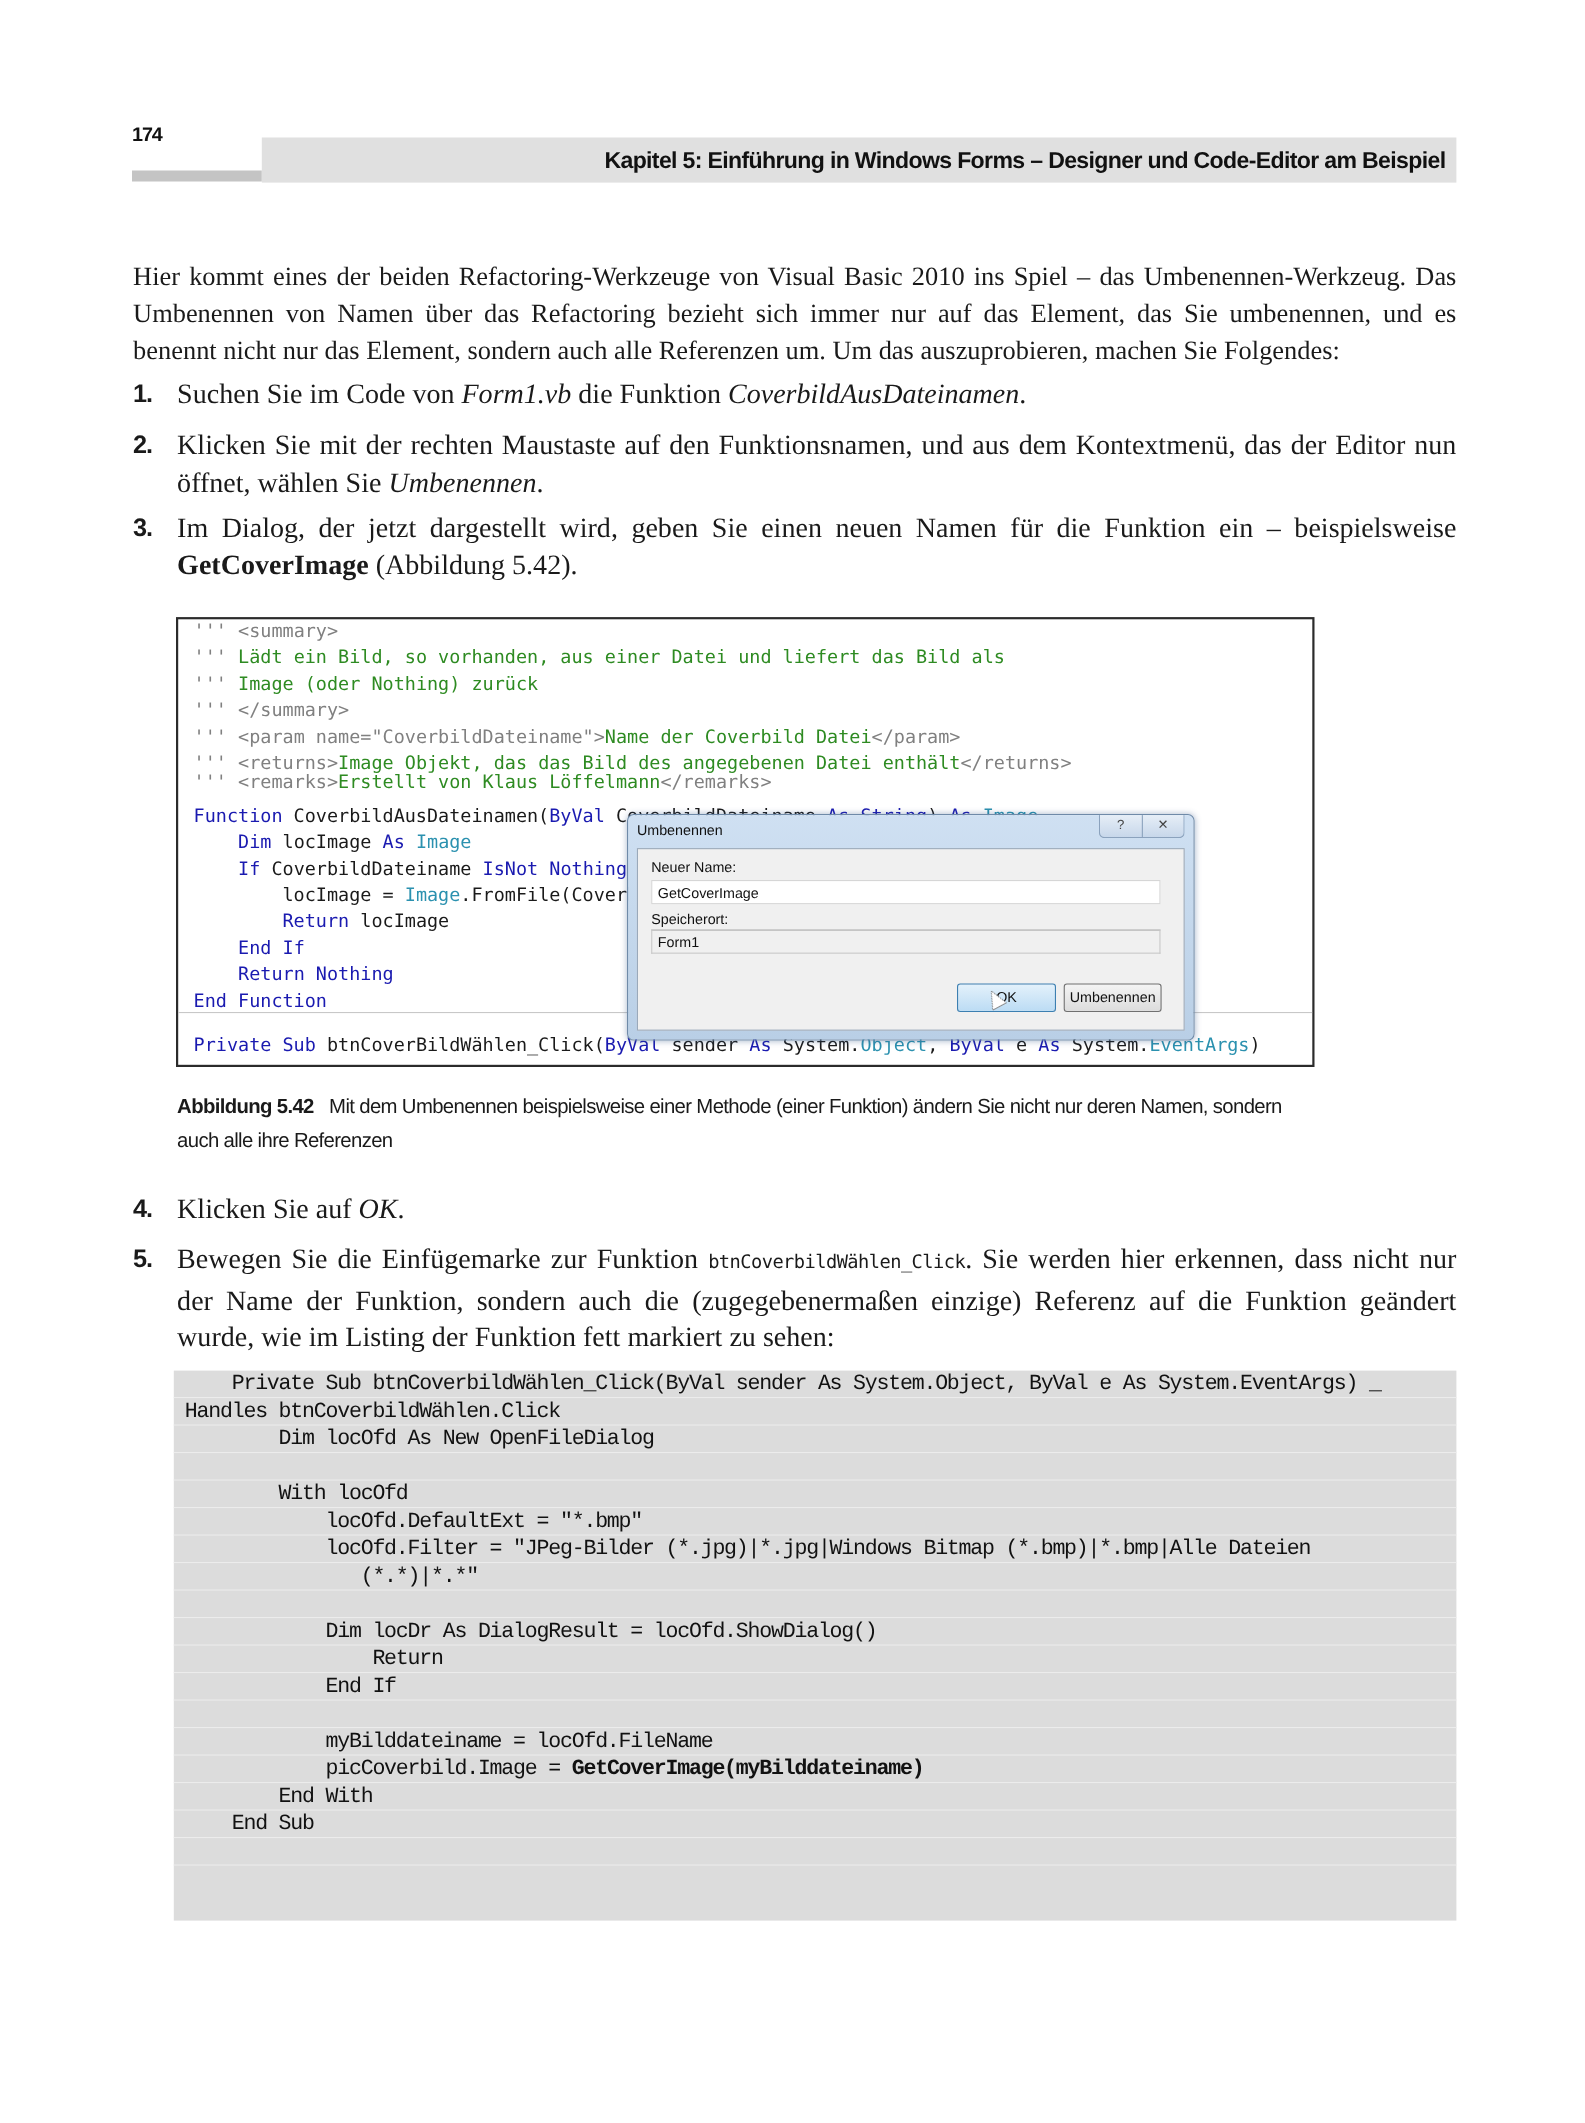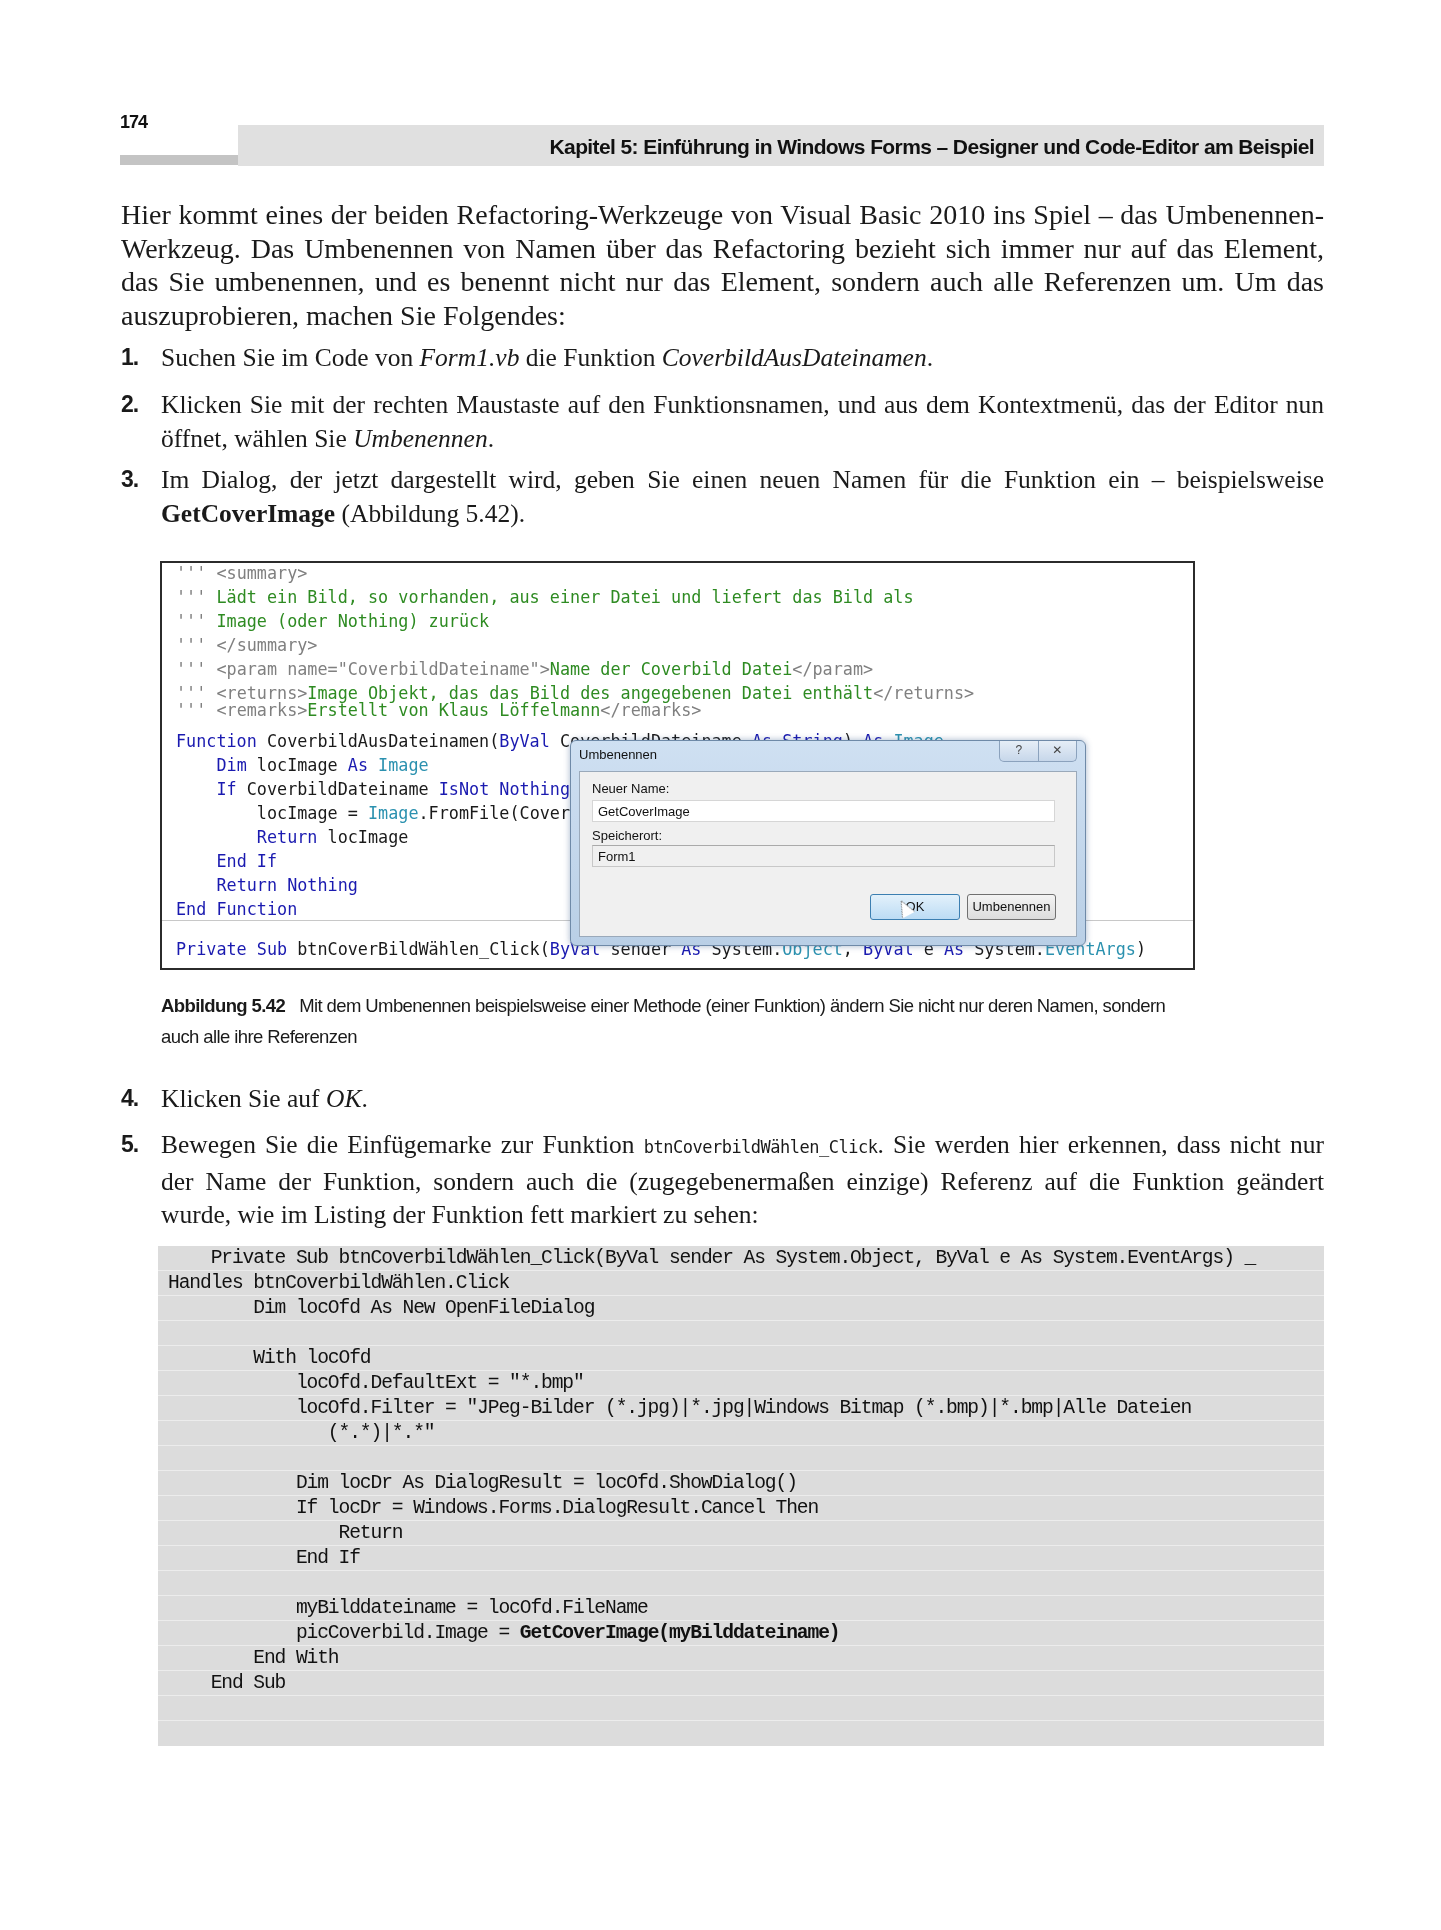--- a/index.html
+++ b/index.html
@@ -4,21 +4,21 @@
 <style>
   html, body { margin:0; padding:0; background:#ffffff; }
   body { width:1441px; height:1930px; position:relative; overflow:hidden; font-family:"Liberation Serif", serif; color:#1a1a1a; }
 
   
   .page-num { position:absolute; left:120px; top:112px; font-family:"Liberation Sans", sans-serif; font-weight:bold; font-size:18px; letter-spacing:-1px; color:#111; }
   .page-num-bar { position:absolute; left:120px; top:155px; width:118px; height:10px; background:#c4c4c4; }
   .header-bar { position:absolute; left:238px; top:125px; width:1086px; height:41px; background:#e0e0e0; }
   .header-title { position:absolute; right:10px; top:10px; font-family:"Liberation Sans", sans-serif; font-weight:bold; font-size:21px; letter-spacing:-0.6px; color:#111; white-space:nowrap; }
 
-  .body-text { position:absolute; font-size:28px; line-height:33.5px; text-align:justify; }
+  .body-text { position:absolute; font-size:24px; line-height:33.5px; text-align:justify;margin-top:38px; }
   .p-intro { left:121px; top:198px; width:1203px; }
   .step { position:absolute; left:121px; width:1203px; font-size:25.5px; line-height:33.5px; }
   .step .num { position:absolute; left:0; top:0; font-family:"Liberation Sans", sans-serif; font-weight:bold; font-size:23px; letter-spacing:-1px; }
   .step .txt { margin-left:40px; text-align:justify; }
   .step .txt i { font-style:italic; }
   .step .txt b { font-weight:bold; }
   .step .txt code { font-family:"DejaVu Sans Mono", monospace; font-size:17px; letter-spacing:-0.5px; }
 
   
   .figure { position:absolute; left:160px; top:561px; width:1031px; height:405px; border:2px solid #2b2b2b; background:#fff; overflow:hidden; font-family:"DejaVu Sans Mono", monospace; }
@@ -128,21 +128,20 @@
   <div class="l-row"><span>    Private Sub btnCoverbildWählen_Click(ByVal sender As System.Object, ByVal e As System.EventArgs) _</span></div>
   <div class="l-row"><span>Handles btnCoverbildWählen.Click</span></div>
   <div class="l-row"><span>        Dim locOfd As New OpenFileDialog</span></div>
   <div class="l-row"><span></span></div>
   <div class="l-row"><span>        With locOfd</span></div>
   <div class="l-row"><span>            locOfd.DefaultExt = "*.bmp"</span></div>
   <div class="l-row"><span>            locOfd.Filter = "JPeg-Bilder (*.jpg)|*.jpg|Windows Bitmap (*.bmp)|*.bmp|Alle Dateien</span></div>
   <div class="l-row"><span>               (*.*)|*.*"</span></div>
   <div class="l-row"><span></span></div>
   <div class="l-row"><span>            Dim locDr As DialogResult = locOfd.ShowDialog()</span></div>
-  <div class="l-row"><span>            If locDr = Windows.Forms.DialogResult.Cancel Then</span></div>
   <div class="l-row"><span>                Return</span></div>
   <div class="l-row"><span>            End If</span></div>
   <div class="l-row"><span></span></div>
   <div class="l-row"><span>            myBilddateiname = locOfd.FileName</span></div>
   <div class="l-row"><span>            picCoverbild.Image = </span><b>GetCoverImage(myBilddateiname)</b></div>
   <div class="l-row"><span>        End With</span></div>
   <div class="l-row"><span>    End Sub</span></div>
   <div class="l-row"><span></span></div>
 </div>
 

